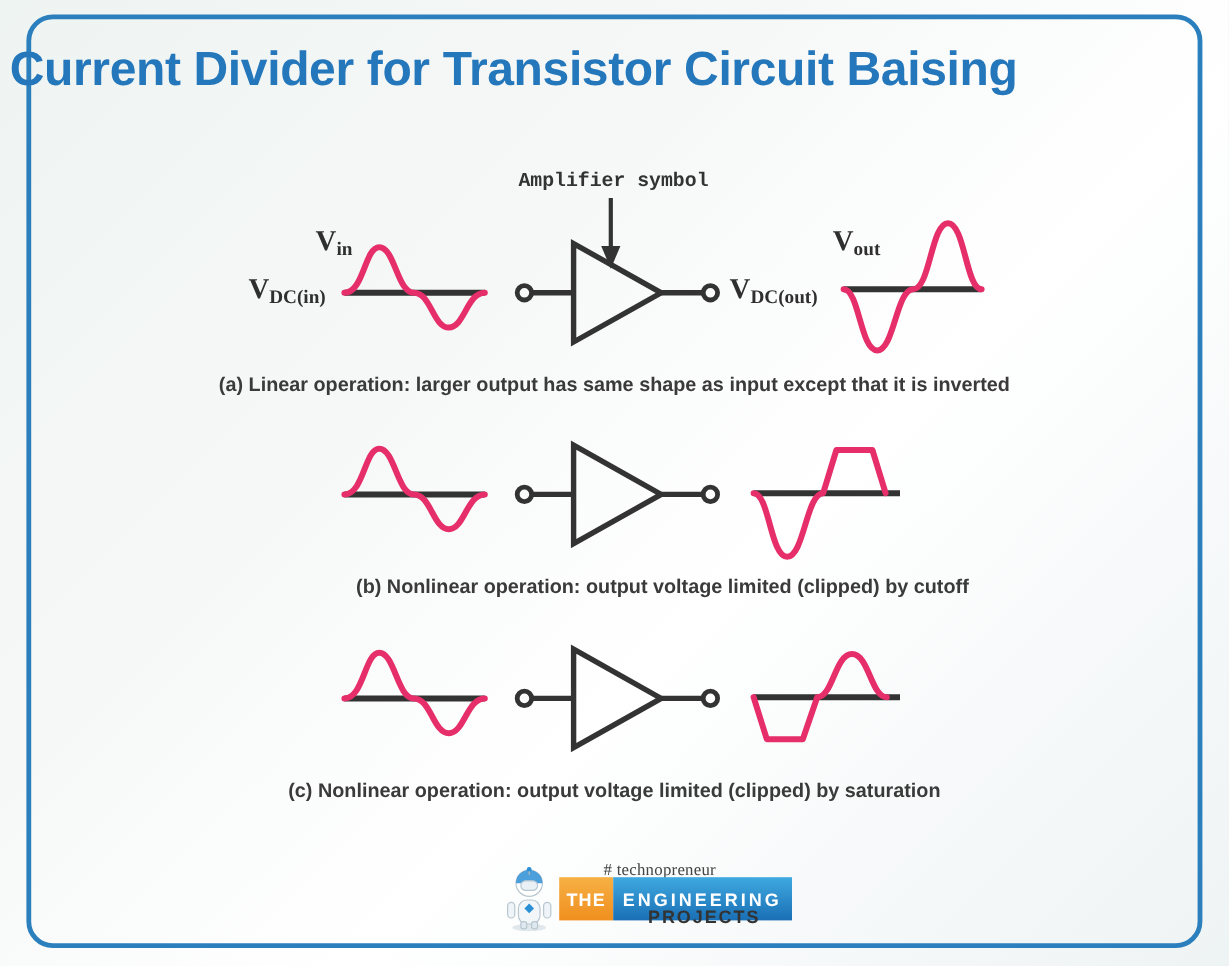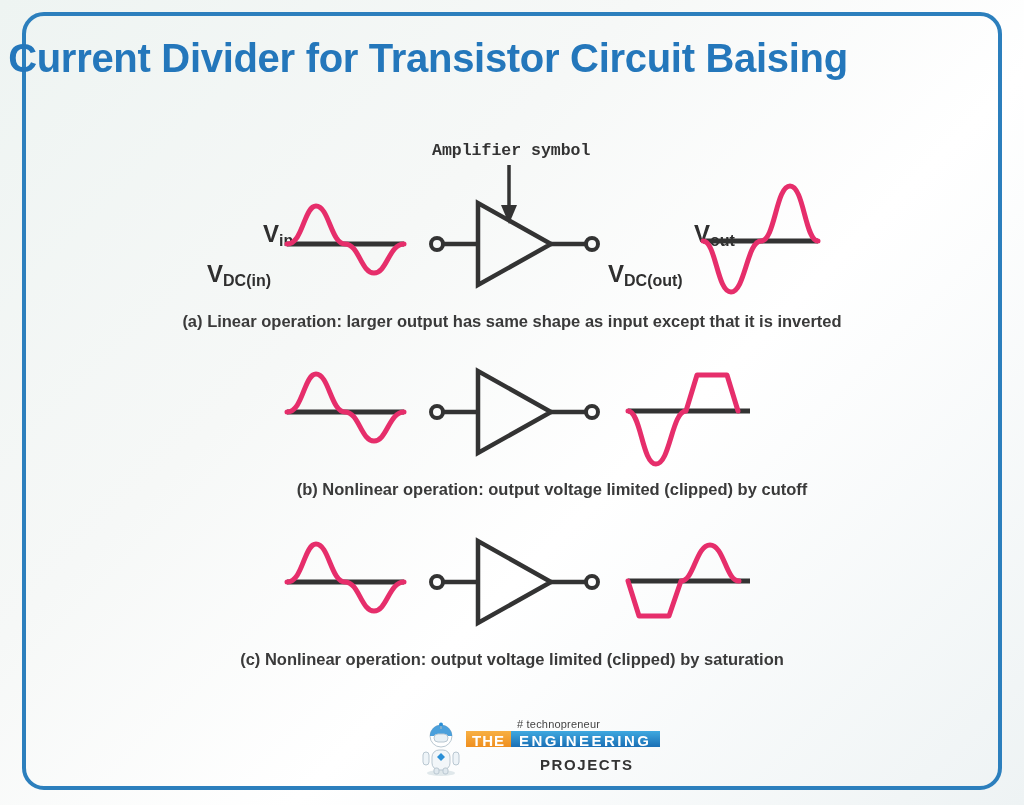--- a/index.html
+++ b/index.html
@@ -59,24 +59,23 @@
     font-family: "Liberation Sans", sans-serif;
   }
   .svg-layer {
     position: absolute;
     left: 0;
     top: 0;
   }
   .lbl {
     position: absolute;
     color: #2f2f2f;
-    font-family: Liberation Sans, sans-serif;
+    font-family: Liberation Serif, serif;
     font-weight: 600;
     white-space: nowrap;
-    margin-top: 32px;
   }
   .lbl .v {
     font-size: 24px;
     font-weight: 600;
   }
   .lbl .sub {
     font-size: 16px;
     font-weight: 600;
     vertical-align: sub;
   }
@@ -100,32 +99,32 @@
   }
   #logo-robot {
     position: absolute;
     left: 0;
     top: 4px;
     width: 38px;
     height: 54px;
   }
   #logo-techno {
     position: absolute;
-    left: 95px;
+    left: 81px;
     top: 0px;
-    font-size: 11px;
+    font-size: 14px;
     color: #444;
-    font-family: Liberation Sans, sans-serif;
+    font-family: Liberation Serif, serif;
     letter-spacing: 0.2px;
   }
   #logo-bar {
     position: absolute;
     left: 44px;
     top: 13px;
-    height: 16px;
+    height: 36px;
     display: flex;
     align-items: stretch;
   }
   #logo-the {
     background: linear-gradient(#f7b044, #ef8f1f);
     color: #ffffff;
     font-size: 15px;
     font-weight: bold;
     letter-spacing: 1px;
     padding: 2px 6px 0 6px;

